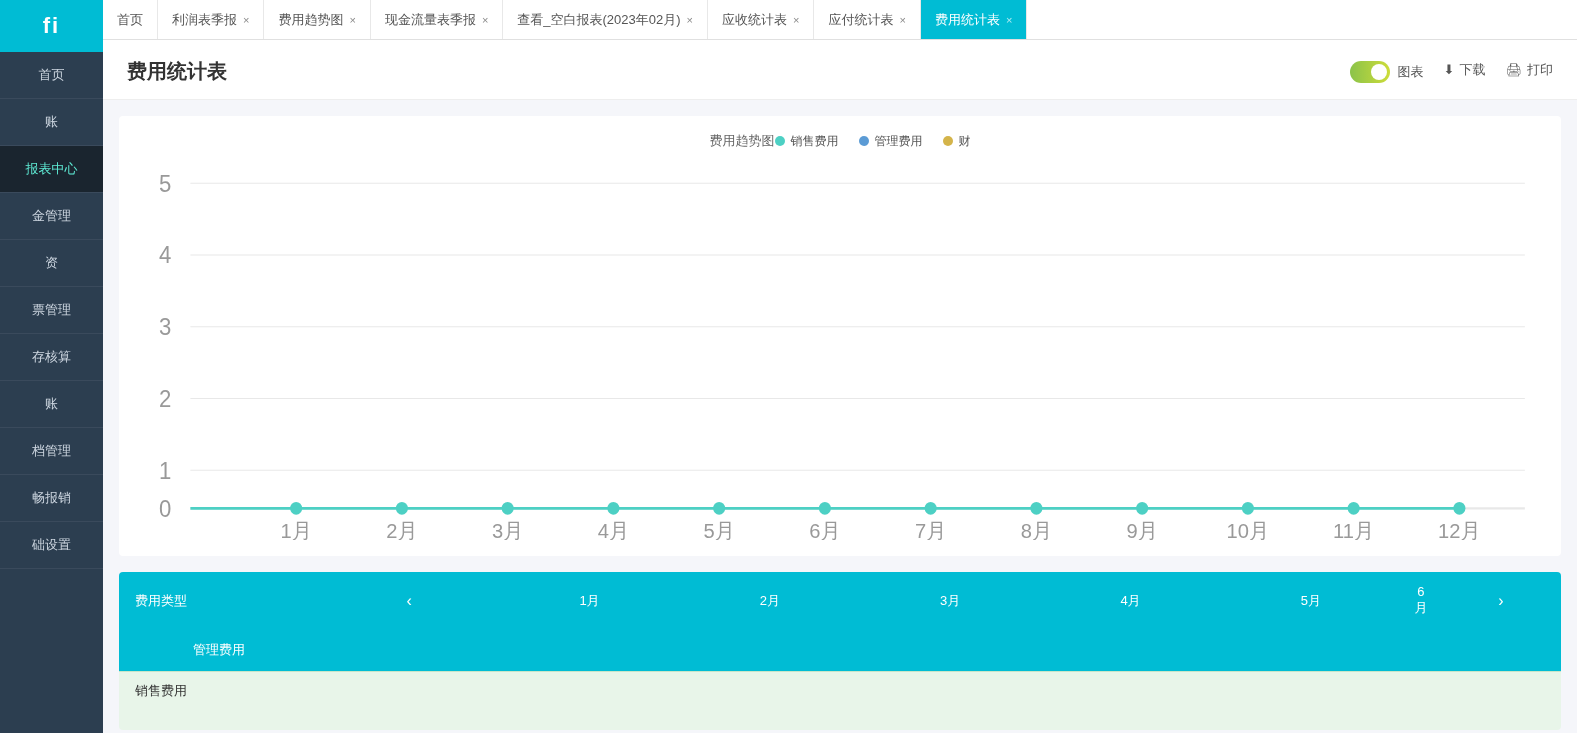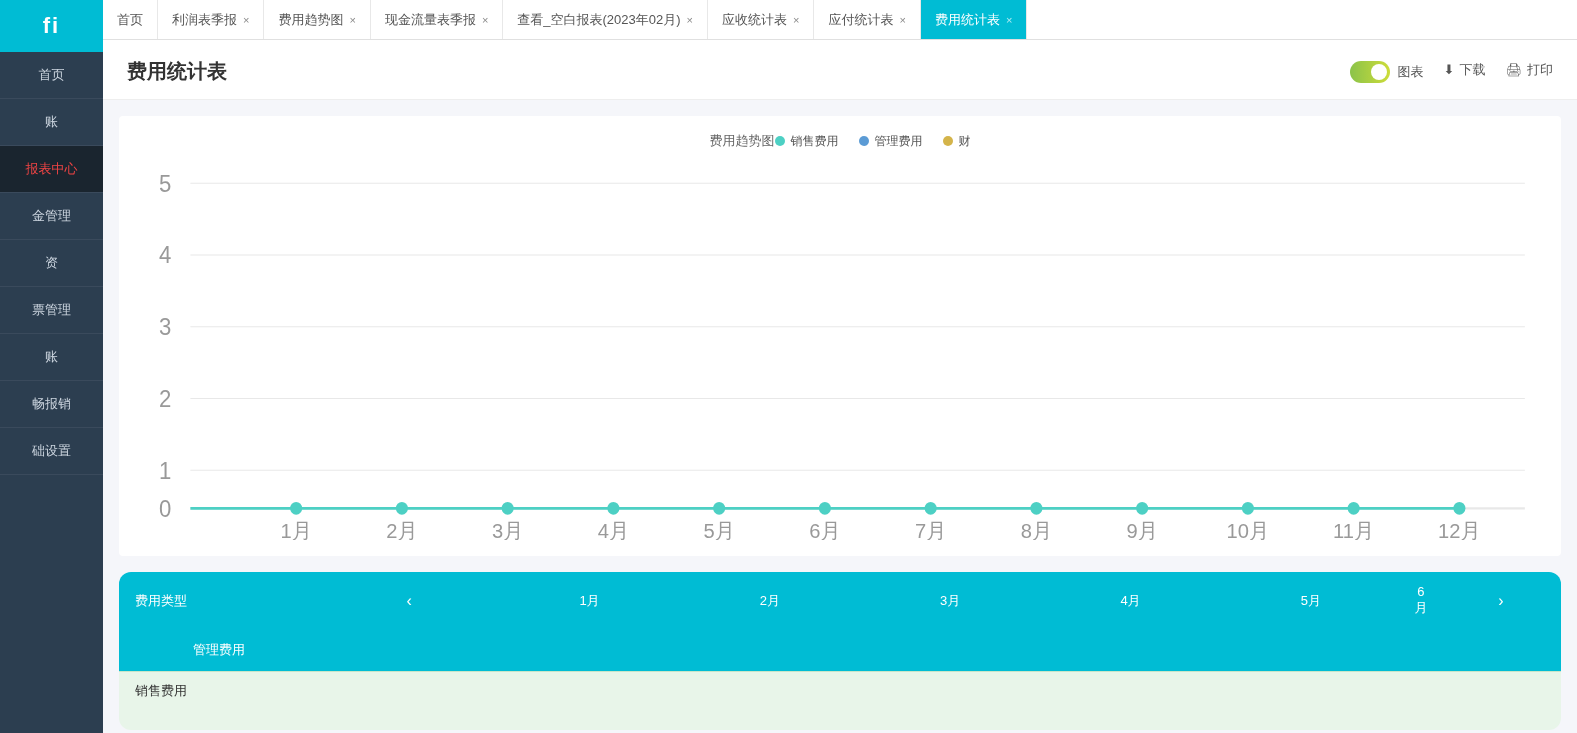--- a/index.html
+++ b/index.html
@@ -27,21 +27,21 @@
       letter-spacing: 2px;
     }
     .sidebar-item {
       color: #cdd6e0;
       padding: 14px 0;
       text-align: center;
       font-size: 13px;
       cursor: pointer;
       border-bottom: 1px solid #3a4a5c;
     }
-    .sidebar-item.active { background: #1a252f; color: #ef4444; }
+    .sidebar-item.active { background: #1a252f; color: #5eead4; }
 
     
     .main {
       flex: 1;
       display: flex;
       flex-direction: column;
       height: 100%;
       overflow: hidden;
     }
 
@@ -179,21 +179,21 @@
       position: relative;
     }
     svg.chart {
       width: 100%;
       height: 100%;
     }
 
     
     .table-section {
       margin: 0 16px 16px 16px;
-      border-radius: 12px;
+      border-radius: 4px;
       overflow: hidden;
       flex-shrink: 0;
     }
     .table-header-row {
       background: #00bcd4;
       display: grid;
       grid-template-columns: 200px 1fr 1fr 1fr 1fr 1fr 1fr 40px 120px;
       color: white;
       font-size: 13px;
     }
@@ -231,21 +231,23 @@
 <body>
 
 <div class="sidebar">
   <div class="sidebar-logo">fi</div>
   <div class="sidebar-item">首页</div>
   <div class="sidebar-item">账</div>
   <div class="sidebar-item active">报表中心</div>
   <div class="sidebar-item">金管理</div>
   <div class="sidebar-item">资</div>
   <div class="sidebar-item">票管理</div>
+  <div class="sidebar-item">存核算</div>
   <div class="sidebar-item">账</div>
+  <div class="sidebar-item">档管理</div>
   <div class="sidebar-item">畅报销</div>
   <div class="sidebar-item">础设置</div>
 </div>
 
 <div class="main">
 
   <div class="tab-bar">
     <div class="tab home">首页</div>
     <div class="tab">
       <span>利润表季报</span>

